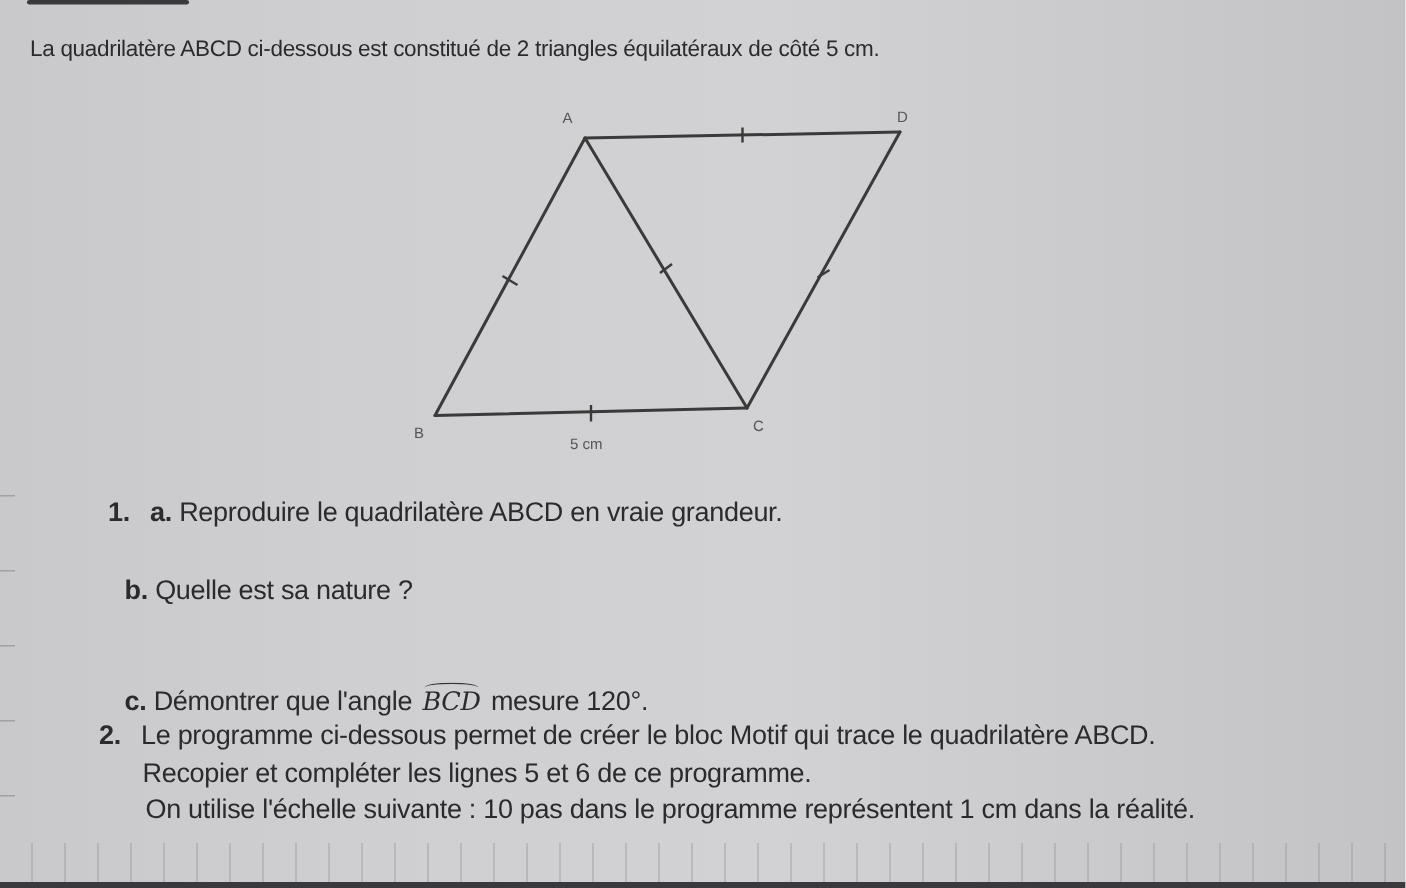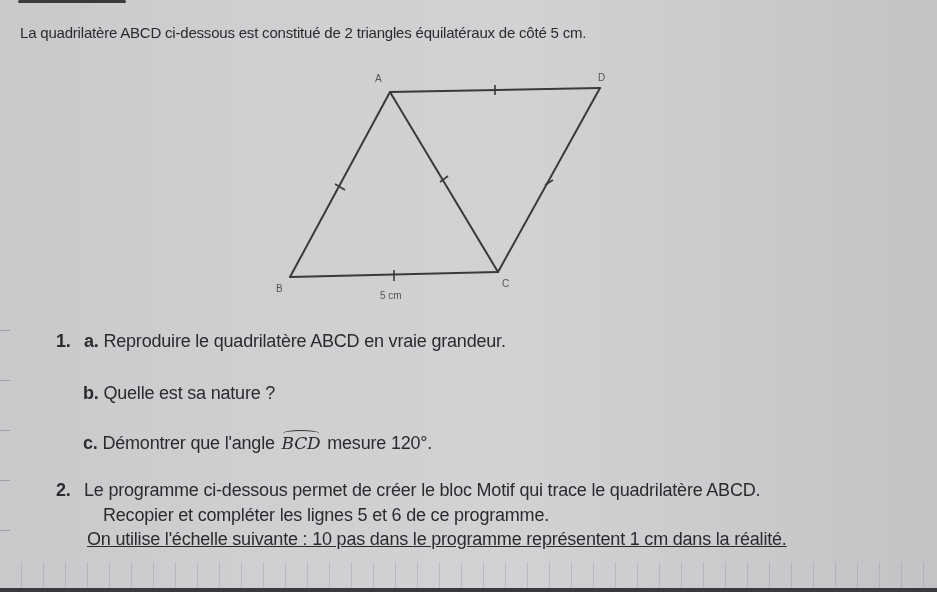--- a/index.html
+++ b/index.html
@@ -75,20 +75,21 @@
       top: -3px;
       height: 6px;
       border-top: 1.5px solid #333;
       border-radius: 50% 50% 0 0;
     }
     .q2-line {
       position: absolute;
       font-size: 18px;
       white-space: nowrap;
       letter-spacing: -0.2px;
+      margin-left: 10px;
     }
     .bottom-shadow {
       position: absolute;
       left: 0;
       bottom: 0;
       width: 937px;
       height: 4px;
       background: #3a3a3e;
     }
     .grid-lines {
@@ -144,43 +145,43 @@
   </g>
   <g>
     <text class="fig-label" x="375" y="82">A</text>
     <text class="fig-label" x="598" y="81">D</text>
     <text class="fig-label" x="276" y="292">B</text>
     <text class="fig-label" x="502" y="287">C</text>
     <text class="fig-label" x="380" y="299">5 cm</text>
   </g>
 </svg>
 
-<div class="q" style="left:56px; top:331px;">
+<div class="q" style="left:72px; top:331px;">
   <span class="q-num">1.</span><span class="q-sub">a.</span>
   <span>Reproduire le quadrilatère ABCD en vraie grandeur.</span>
 </div>
 
 <div class="q" style="left:83px; top:383px;text-align:right;">
   <span class="q-sub">b.</span>
   <span>Quelle est sa nature ?</span>
 </div>
 
-<div class="q" style="left:83px; top:433px;">
+<div class="q" style="left:83px; top:457px;">
   <span class="q-sub">c.</span>
   <span>Démontrer que l'angle</span>
   <span class="angle">BCD</span>
   <span>mesure</span>
   <span>120°.</span>
 </div>
 
 <div class="q2-line" style="left:56px; top:480px;">
   <span class="q-num">2.</span><span>Le programme ci-dessous permet de créer le bloc Motif qui trace le quadrilatère ABCD.</span>
 </div>
-<div class="q2-line" style="left:103px; top:505px;">Recopier et compléter les lignes 5 et 6 de ce programme.</div>
-<div class="q2-line" style="left:87px; top:529px;text-decoration:underline;">On utilise l'échelle suivante : 10 pas dans le programme représentent 1 cm dans la réalité.</div>
+<div class="q2-line" style="left:85px; top:505px;">Recopier et compléter les lignes 5 et 6 de ce programme.</div>
+<div class="q2-line" style="left:87px; top:529px;">On utilise l'échelle suivante : 10 pas dans le programme représentent 1 cm dans la réalité.</div>
 
 <div class="left-ticks">
   <span style="top:0px;"></span>
   <span style="top:50px;"></span>
   <span style="top:100px;"></span>
   <span style="top:150px;"></span>
   <span style="top:200px;"></span>
 </div>
 
 <div class="grid-lines"></div>

